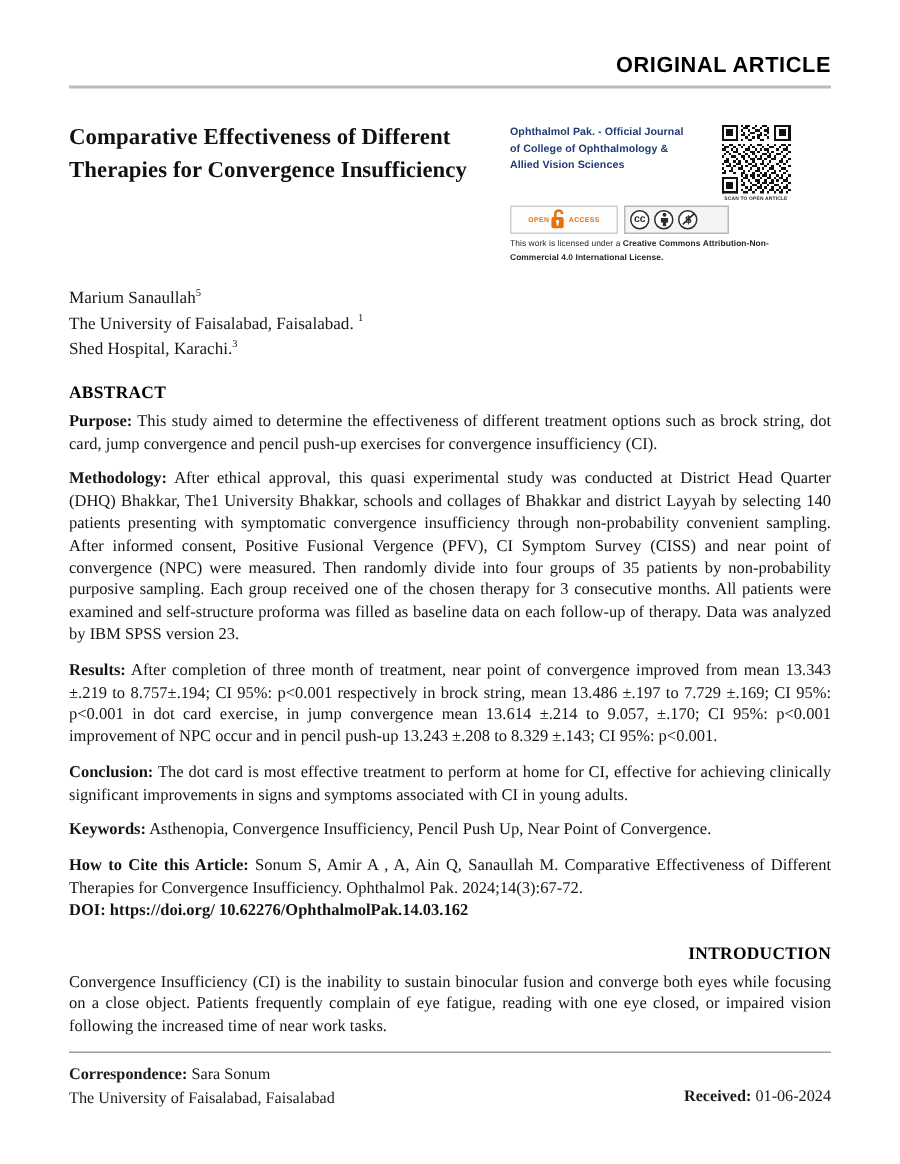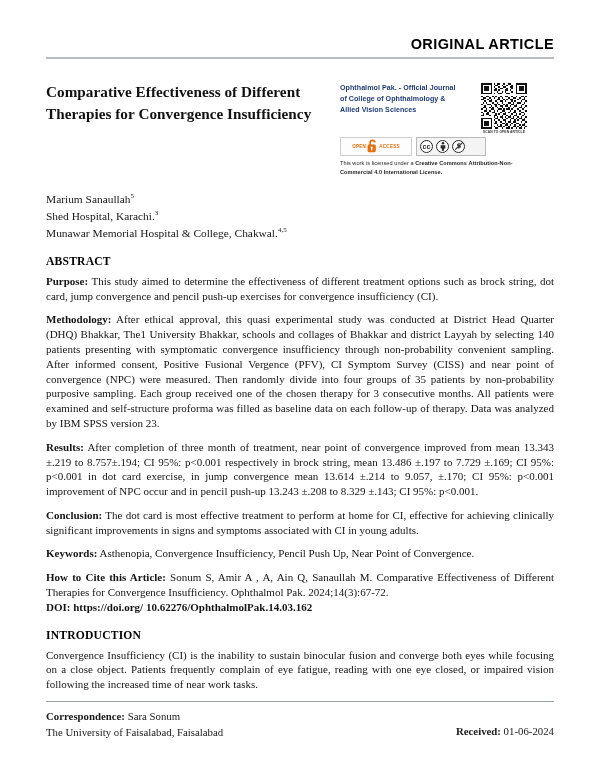--- a/index.html
+++ b/index.html
@@ -197,20 +197,21 @@
     font-size: 11px;
     line-height: 1.345;
     text-align: justify;
     color: #141414;
   }
   p.para b { font-weight: bold; }
   .tight { margin-bottom: 8px; }
 
   .intro-head {
     margin-top: 14px;
+    text-align: right;
   }
 
   
   .corr-rule {
     border-top: 1.2px solid #9aa0a6;
     margin: 6px 46px 0 46px;
   }
   .corr {
     padding: 7px 46px 0 46px;
     display: flex;
@@ -509,24 +510,24 @@
         <b>License.</b>
       </div>
     </div>
   </div>
 
   <div class="authors">
     <div>
       <span>Marium Sanaullah</span><sup>5</sup>
     </div>
     <div class="affil">
+      <span>The University of Faisalabad, Faisalabad.</span> <sup>1</sup>
+    </div>
+    <div class="affil">
       <span>Shed Hospital, Karachi.</span><sup>3</sup>
-    </div>
-    <div class="affil">
-      <span>Munawar Memorial Hospital &amp; College, Chakwal.</span><sup>4,5</sup>
     </div>
   </div>
 
   <div class="body-area">
     <div class="section-head">ABSTRACT</div>
 
     <p class="para"><b>Purpose:</b><span> This study aimed to determine the effectiveness of different treatment options such as brock string, dot card, jump convergence and pencil push-up exercises for convergence insufficiency (CI).</span></p>
 
     <p class="para"><b>Methodology:</b><span> After ethical approval, this quasi experimental study was conducted at District Head Quarter (DHQ) Bhakkar, The1 University Bhakkar, schools and collages of Bhakkar and district Layyah by selecting 140 patients presenting with symptomatic convergence insufficiency through non-probability convenient sampling. After informed consent, Positive Fusional Vergence (PFV), CI Symptom Survey (CISS) and near point of convergence (NPC) were measured. Then randomly divide into four groups of 35 patients by non-probability purposive sampling. Each group received one of the chosen therapy for 3 consecutive months. All patients were examined and self-structure proforma was filled as baseline data on each follow-up of therapy. Data was analyzed by IBM SPSS version 23.</span></p>
 

